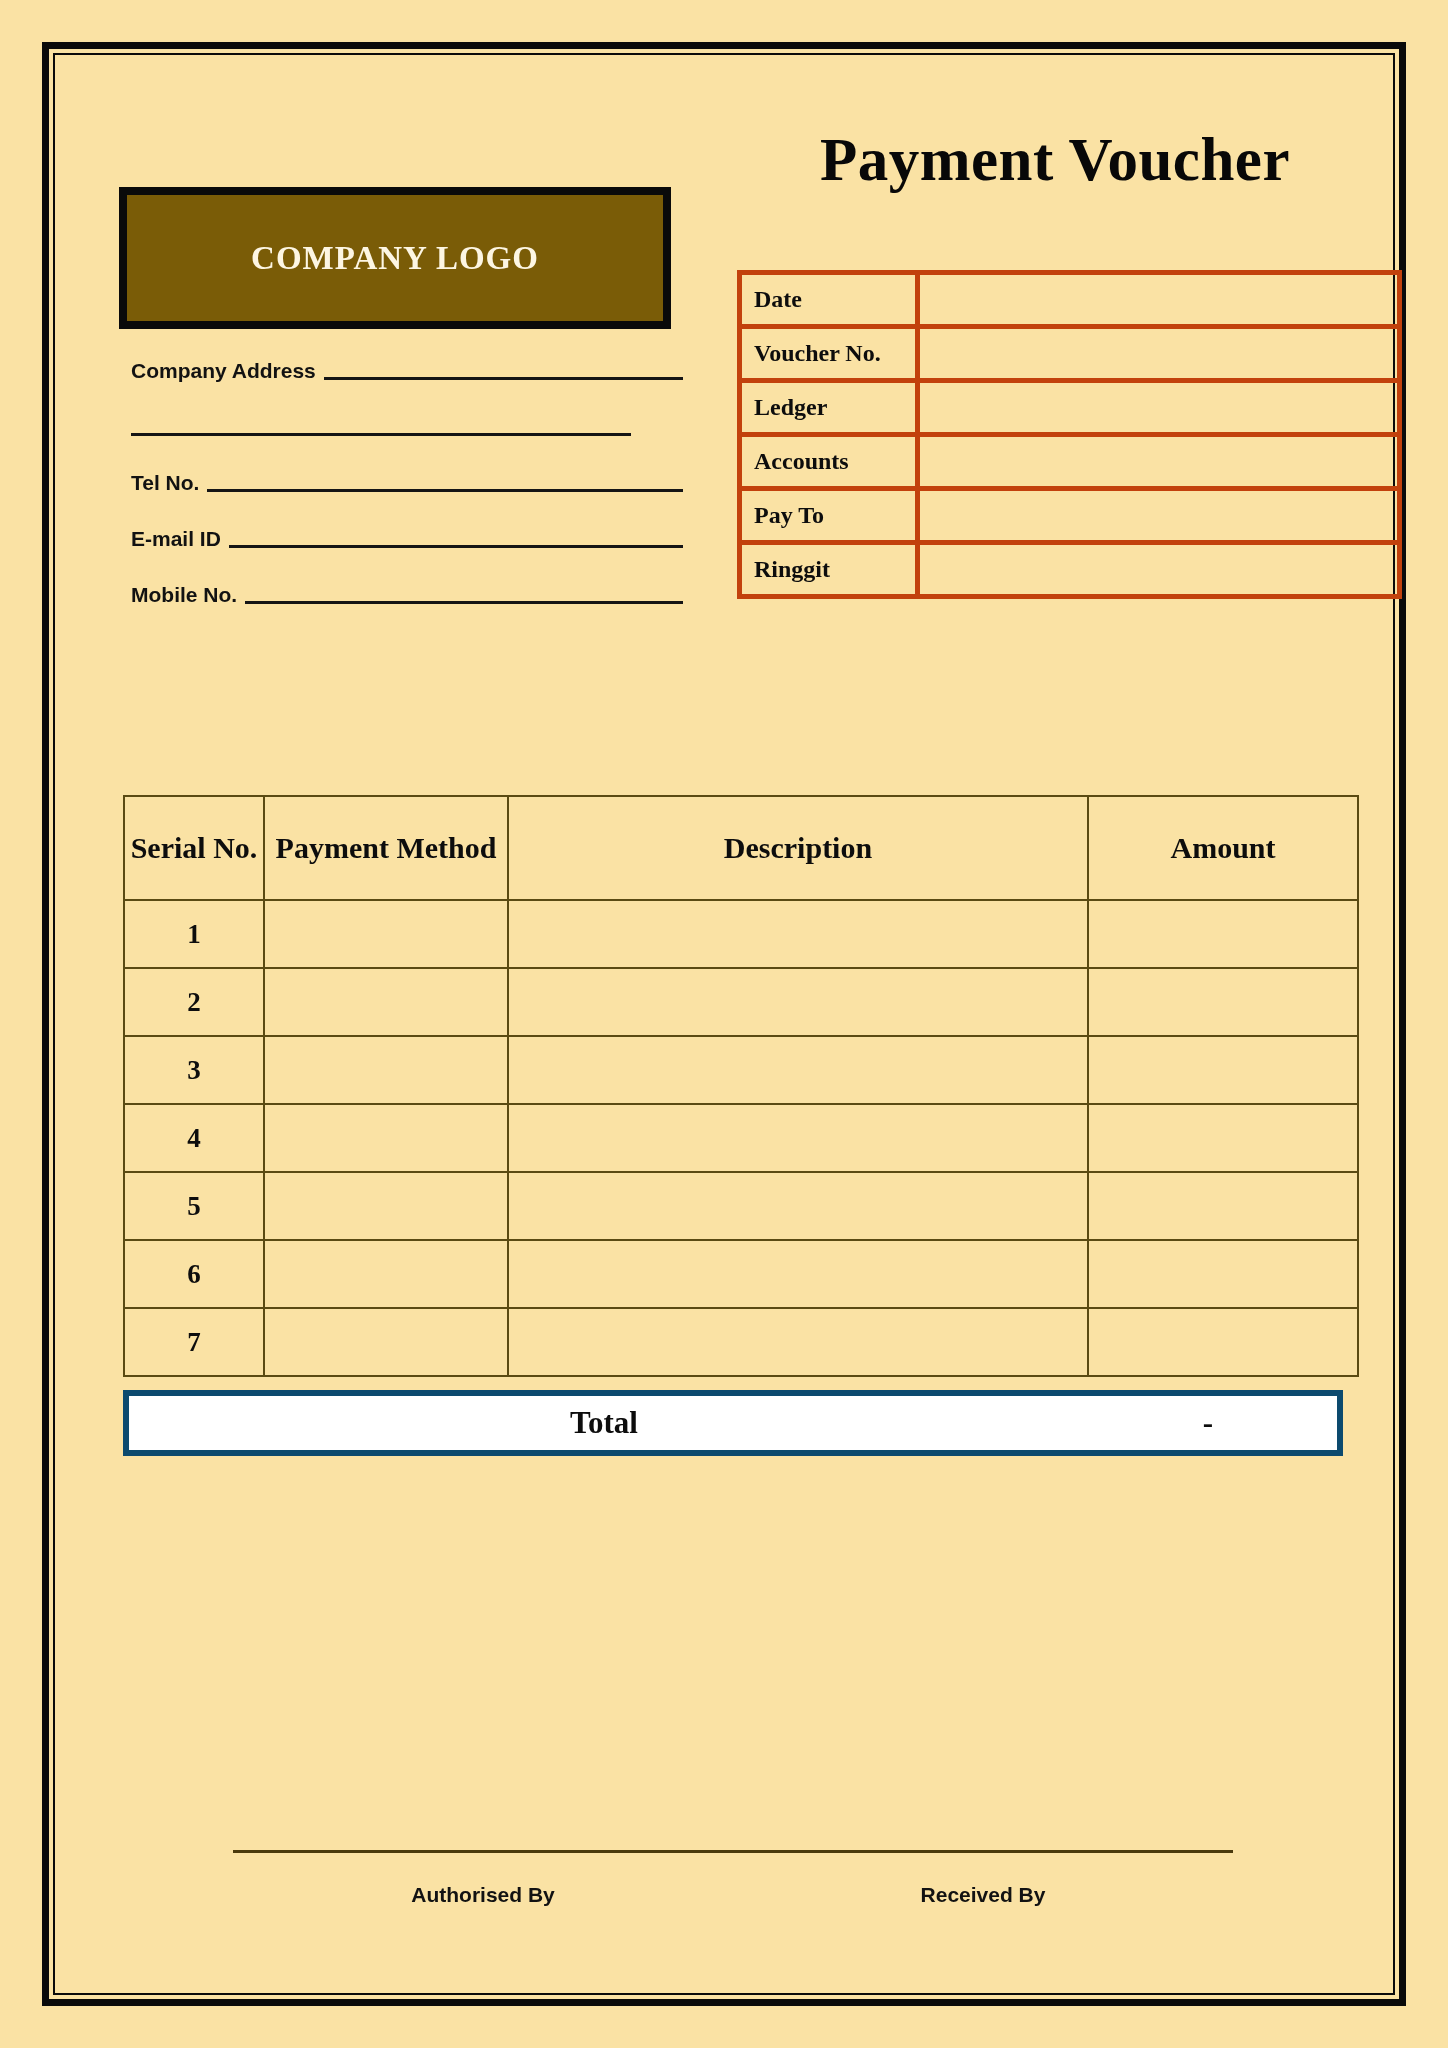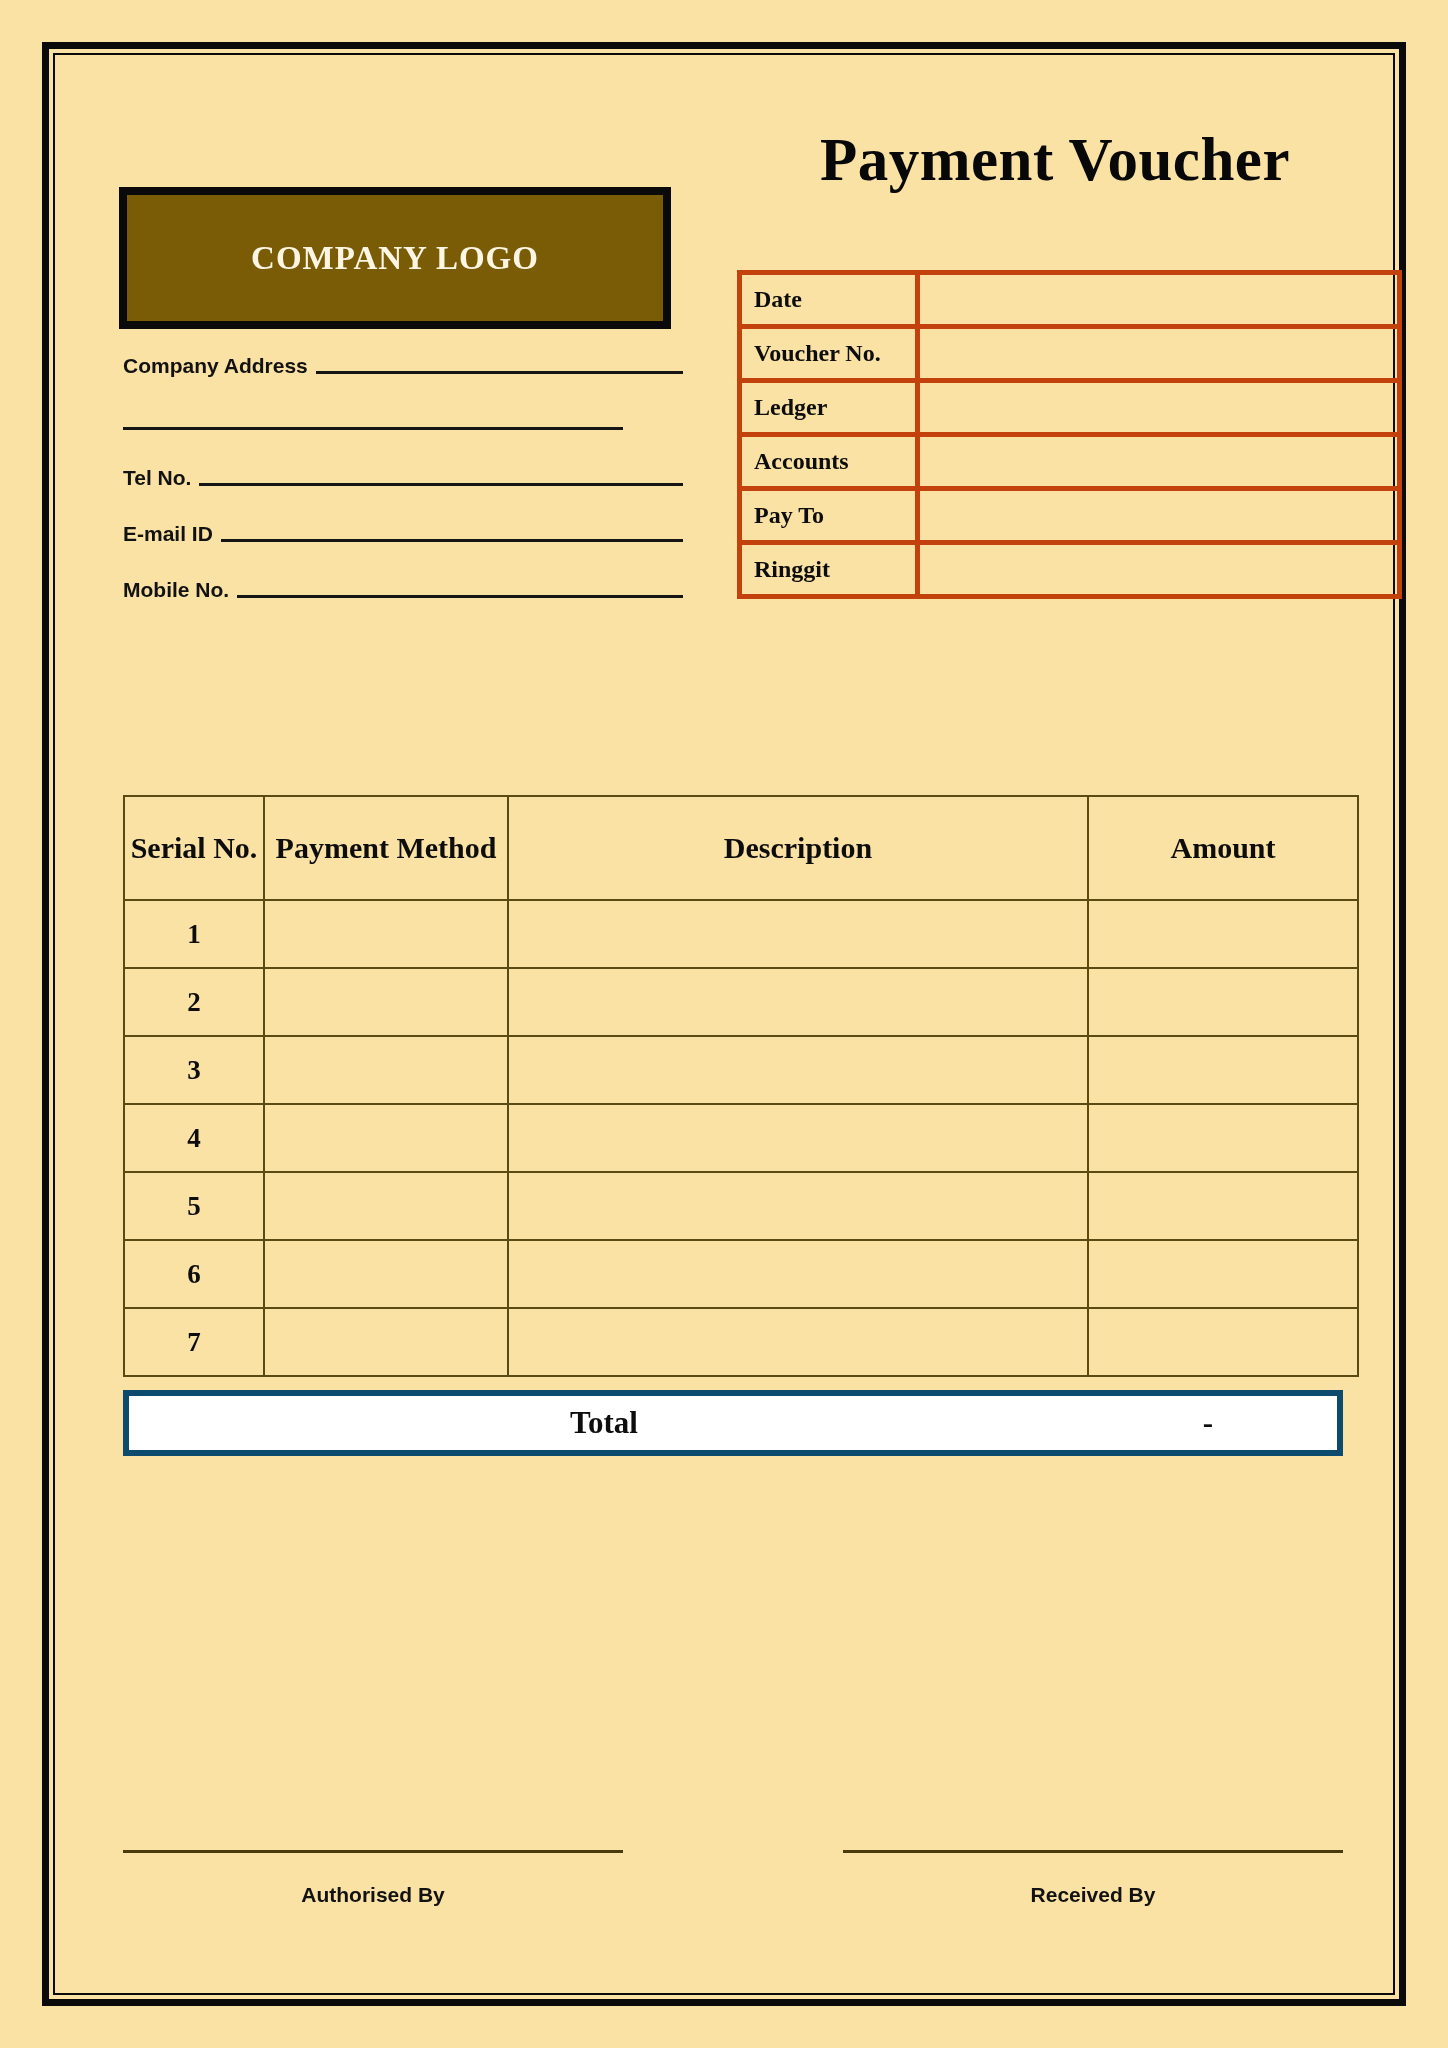--- a/index.html
+++ b/index.html
@@ -76,23 +76,24 @@
   }
 
   .contact-block {
     position: absolute;
     left: 18px;
     top: 250px;
     width: 560px;
   }
   .contact-row {
     display: flex;
-    align-items: flex-start;
+    align-items: center;
     margin-bottom: 26px;
     height: 30px;
+    margin-left: 8px;
   }
   .contact-label {
     font-size: 21px;
     font-weight: bold;
     color: #121212;
     white-space: nowrap;
     padding-right: 8px;
     line-height: 1;
   }
   .contact-line {
@@ -208,21 +209,21 @@
     color: #0d0d0d;
   }
 
   
   .sign-row {
     position: absolute;
     left: 18px;
     bottom: 36px;
     width: 1220px;
     display: flex;
-    justify-content: space-between;
+    justify-content: center;
   }
   .sign-block {
     width: 500px;
     text-align: center;
   }
   .sign-line {
     border-bottom: 3px solid #4a3a0c;
     height: 2px;
     margin-bottom: 30px;
   }

